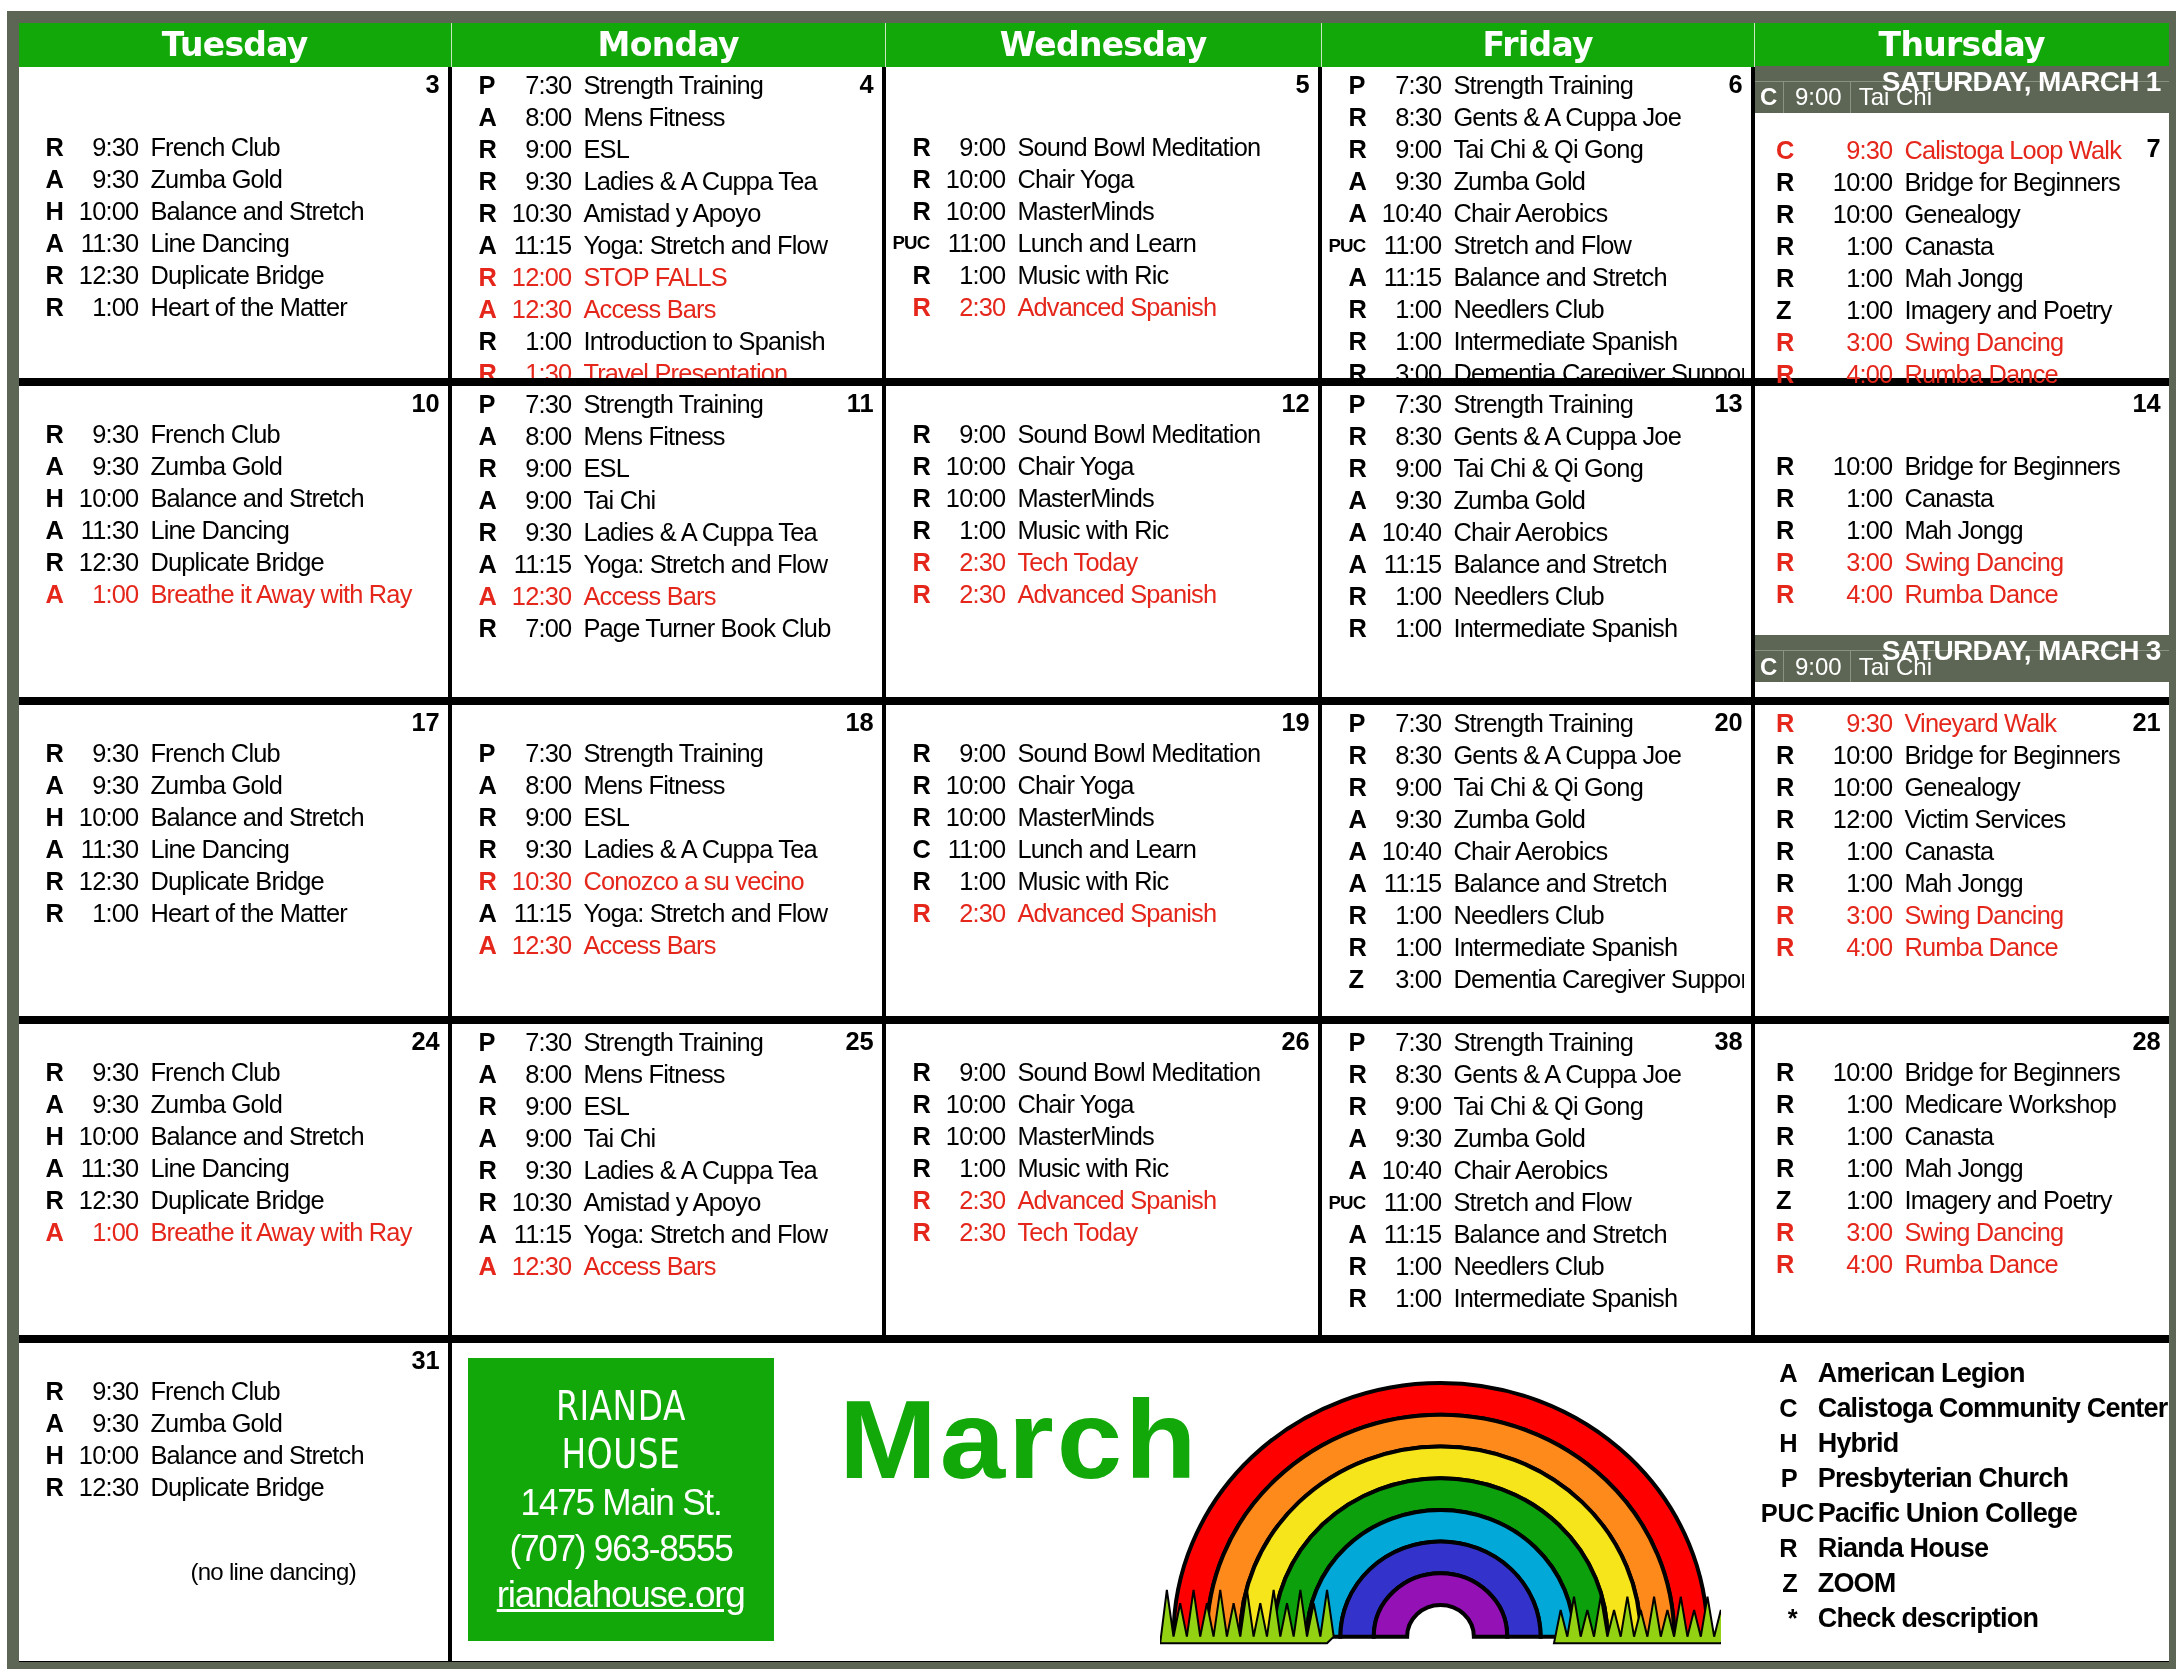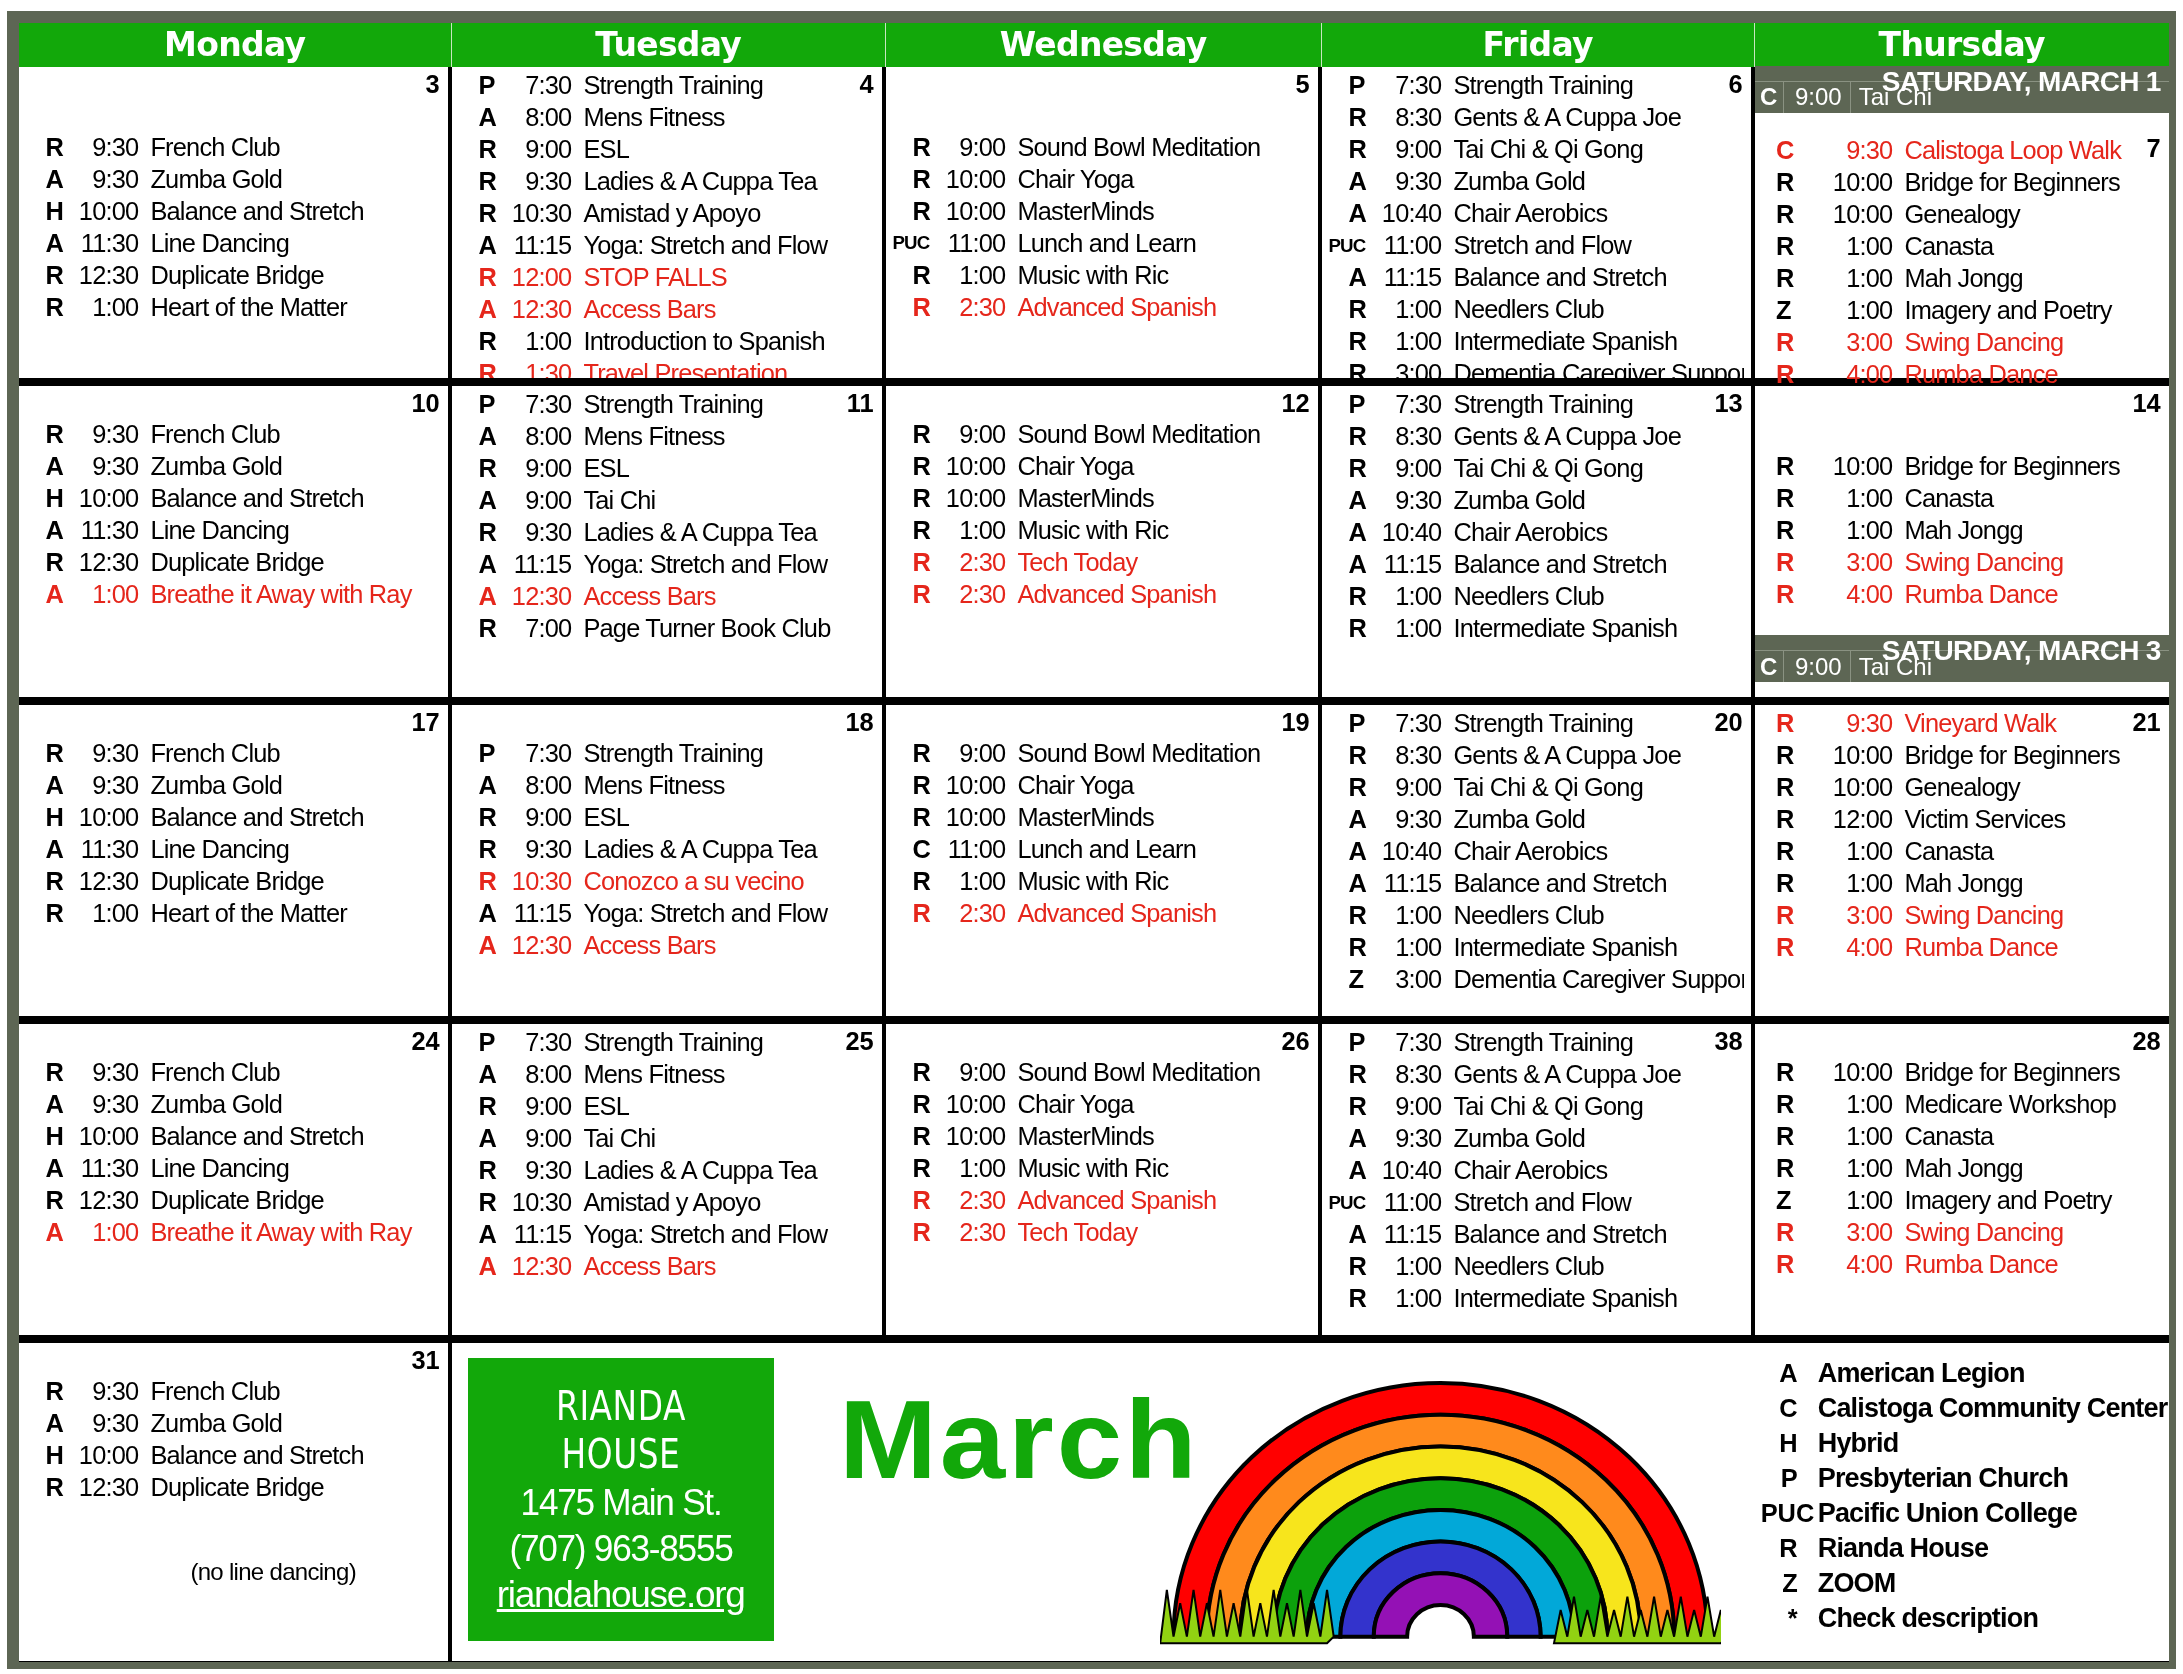--- a/index.html
+++ b/index.html
@@ -112,22 +112,22 @@
   .key-row { display: grid; grid-template-columns: 57px 1fr; height: 35px; align-items: center; }
   .key-code { font-weight: bold; font-size: 25.4px; text-align: right; padding-right: 20px; }
   .key-label { font-weight: bold; font-size: 27px; letter-spacing: -0.8px; white-space: nowrap; }
 </style>
 </head>
 <body>
 
 <div class="frame"></div>
 
 <div class="header-row">
+  <div class="day-header">Tuesday</div>
   <div class="day-header">Monday</div>
-  <div class="day-header">Tuesday</div>
   <div class="day-header">Wednesday</div>
   <div class="day-header">Friday</div>
   <div class="day-header">Thursday</div>
 </div>
 
 <div class="grid" id="grid">
     <div class="cell">
       <div class="date">3</div>
       <div class="events" style="top: 64px;">
         <div class="ev">

